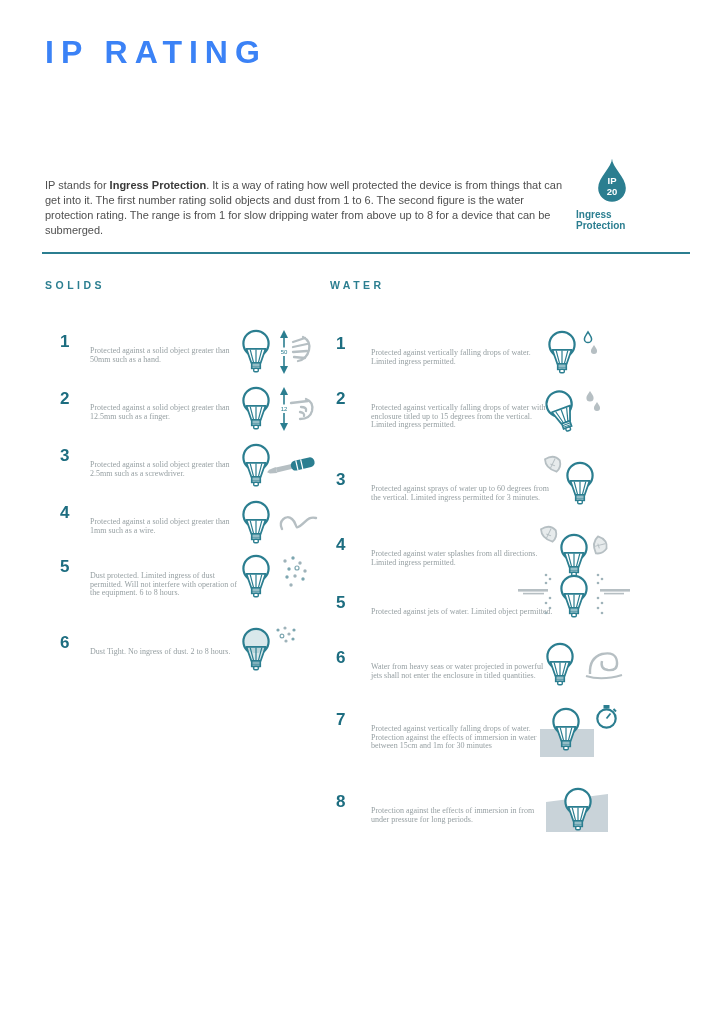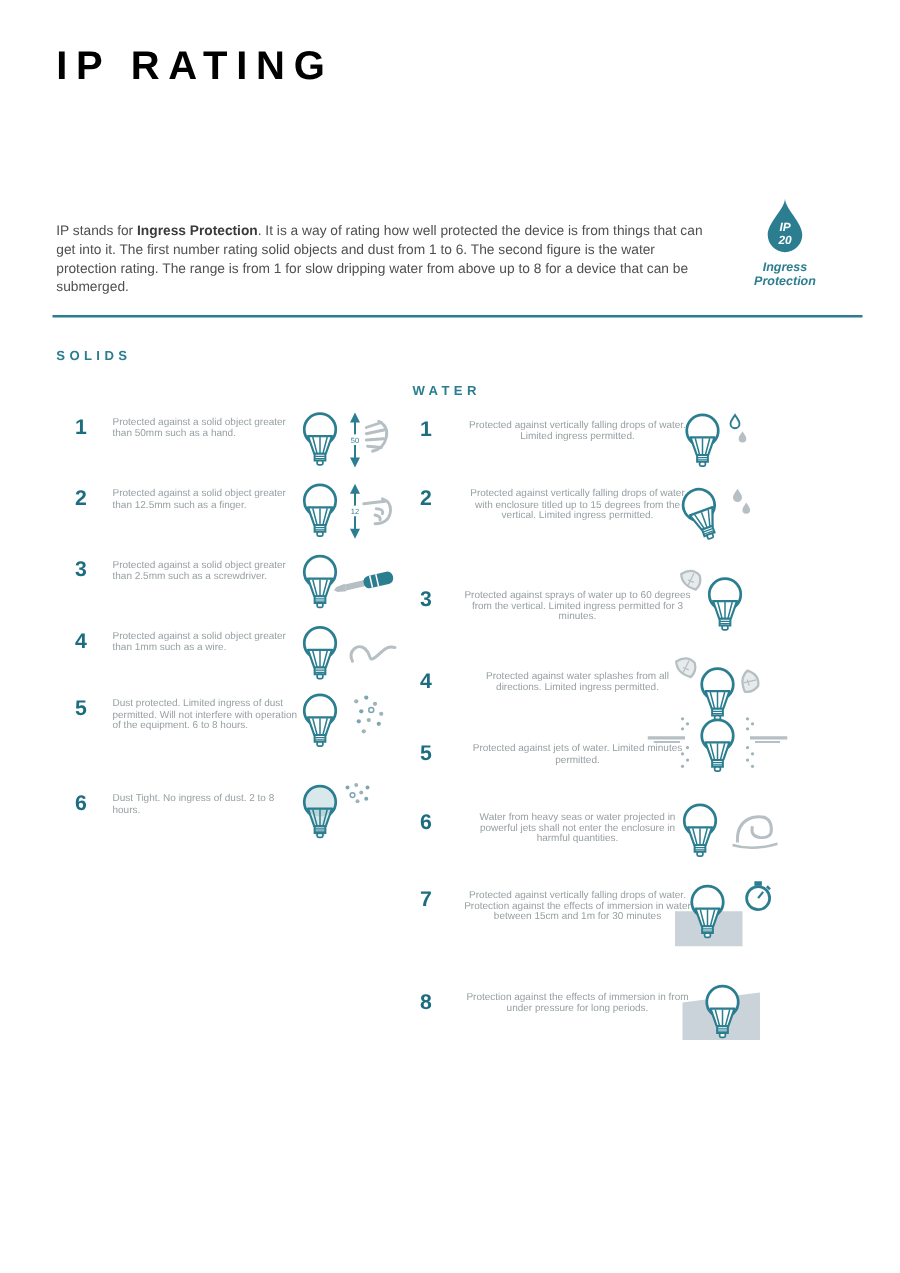--- a/index.html
+++ b/index.html
@@ -2,44 +2,44 @@
 <html><head>
 <meta charset="utf-8">
 <style>
   html,body{margin:0;padding:0;background:#ffffff;}
   .page{
     position:relative;width:720px;height:1018px;background:#ffffff;
     font-family:"Liberation Sans",sans-serif;overflow:hidden;
   }
   .title{
     position:absolute;left:45px;top:34px;font-size:32px;font-weight:bold;
-    letter-spacing:7px;color:#000000;
+    letter-spacing:7px;color:#3b82f6;
   }
   .intro{
     position:absolute;left:45px;top:167px;width:522px;font-size:11px;
     line-height:15px;color:#4f4f4f;
   }
   .intro b{color:#3a3a3a;}
-  .badge{position:absolute;left:592px;top:156px;width:72px;text-align:center;font-style:italic;}
+  .badge{position:absolute;left:576px;top:156px;width:72px;}
   .badge svg{display:block;margin:0 auto;}
   .badge-caption{font-size:10px;font-weight:bold;color:#2b7e90;line-height:11px;margin-top:3px;}
   .divider{position:absolute;left:42px;top:252px;width:648px;height:2px;background:#2b7e90;}
   .col-head{
     position:absolute;top:279px;font-size:10.5px;font-weight:bold;
     letter-spacing:3.5px;color:#2b7e90;
   }
   .col-head.solids{left:45px;text-align:right;}
-  .col-head.water{left:330px;margin-top:28px;}
+  .col-head.water{left:330px;}
   .item{position:absolute;left:0;width:720px;height:0;}
   .num{position:absolute;top:0;font-size:17px;font-weight:bold;color:#1d6d80;line-height:1;}
-  .desc{position:absolute;top:1px;font-size:8px;line-height:8.6px;color:#97A0A3;}
+  .desc{position:absolute;top:14px;font-size:8px;line-height:8.6px;color:#97A0A3;font-family:Liberation Serif, serif;}
   .s .num{left:60px;}
   .s .desc{left:90px;width:152px;}
   .w .num{left:336px;}
-  .w .desc{left:371px;width:182px;text-align:center;}
+  .w .desc{left:371px;width:182px;}
   .icon{position:absolute;}
 </style>
 </head>
 <body>
 
 <div class="page">
 
   <svg width="0" height="0" style="position:absolute" aria-hidden="true">
     <defs>
       <symbol id="bulb" viewBox="0 0 40 48">
@@ -233,21 +233,21 @@
       <g transform="translate(52,12) rotate(35 10 10)">
         <path d="M12 20 Q2 14 4 5 Q14 2 18 10 Q18 17 12 20 Z" stroke="#b6bfc3" fill="#e7ebec" stroke-width="1.8"></path>
         <path d="M7 15 L14 7 M8 11 L12 14" stroke="#b6bfc3" stroke-width="1"></path>
       </g>
       <use href="#bulb" x="16" y="10" width="40" height="48" color="#2b7e90"></use>
     </svg>
   </div>
 
   <div class="item w" style="top:594px">
     <div class="num">5</div>
-    <div class="desc">Protected against jets of water. Limited minutes permitted.</div>
+    <div class="desc">Protected against jets of water. Limited object permitted.</div>
     <svg class="icon" style="left:518px;top:-24px" width="112" height="54" viewBox="0 0 112 54">
       <g fill="#b6bfc3">
         <rect x="0" y="19" width="30" height="2.6"></rect>
           <rect x="5" y="22.8" width="21" height="1.6"></rect>
         <rect x="82" y="19" width="30" height="2.6"></rect>
           <rect x="86" y="22.8" width="20" height="1.6"></rect>
       </g>
       <g fill="#9fb3ba">
         <circle cx="28" cy="5" r="1.3"></circle>
           <circle cx="32" cy="9" r="1.3"></circle>
@@ -263,21 +263,21 @@
           <circle cx="84" cy="33" r="1.3"></circle>
           <circle cx="80" cy="38" r="1.3"></circle>
           <circle cx="84" cy="43" r="1.3"></circle>
       </g>
       <use href="#bulb" x="36" y="3" width="40" height="48" color="#2b7e90"></use>
     </svg>
   </div>
 
   <div class="item w" style="top:649px">
     <div class="num">6</div>
-    <div class="desc">Water from heavy seas or water projected in powerful jets shall not enter the enclosure in harmful quantities.</div>
+    <div class="desc">Water from heavy seas or water projected in powerful jets shall not enter the enclosure in titled quantities.</div>
     <svg class="icon" style="left:540px;top:-9px" width="86" height="52" viewBox="0 0 86 52">
       <use href="#bulb" x="0" y="1" width="40" height="48" color="#2b7e90"></use>
       <g stroke="#b6bfc3" fill="none">
         <path d="M50 34 Q49 18 62 14 Q76 11 77 22 Q78 31 68 30 Q60 29 62 21" stroke-width="2.4"></path>
         <path d="M46 36 Q62 41 82 35" stroke-width="2"></path>
       </g>
     </svg>
   </div>
 
   <div class="item w" style="top:711px">

